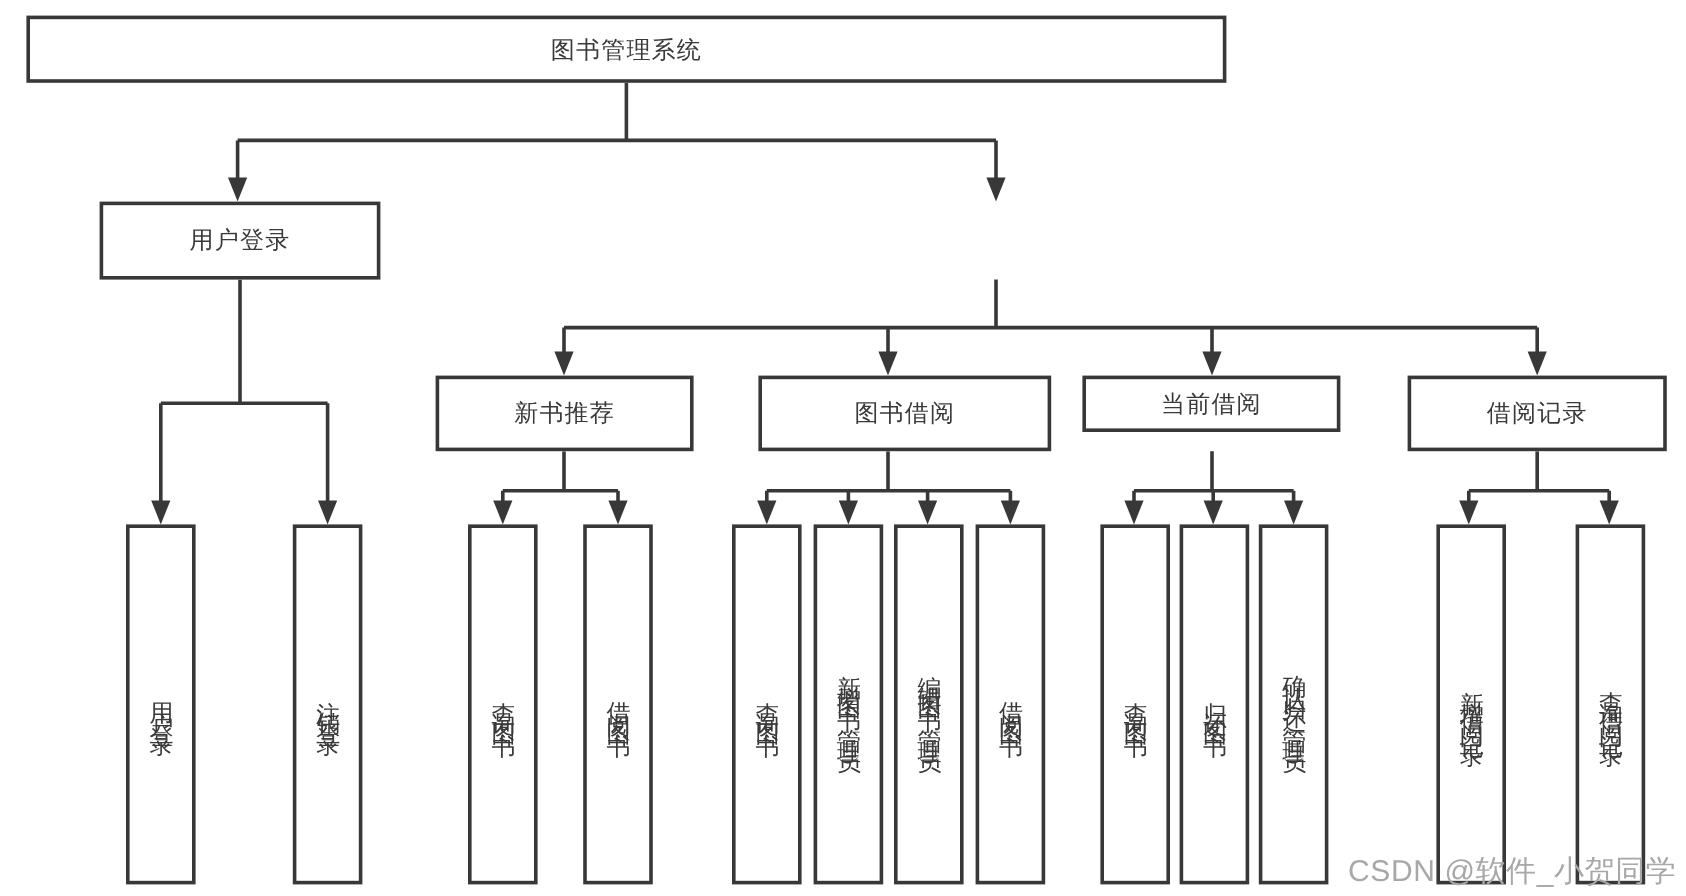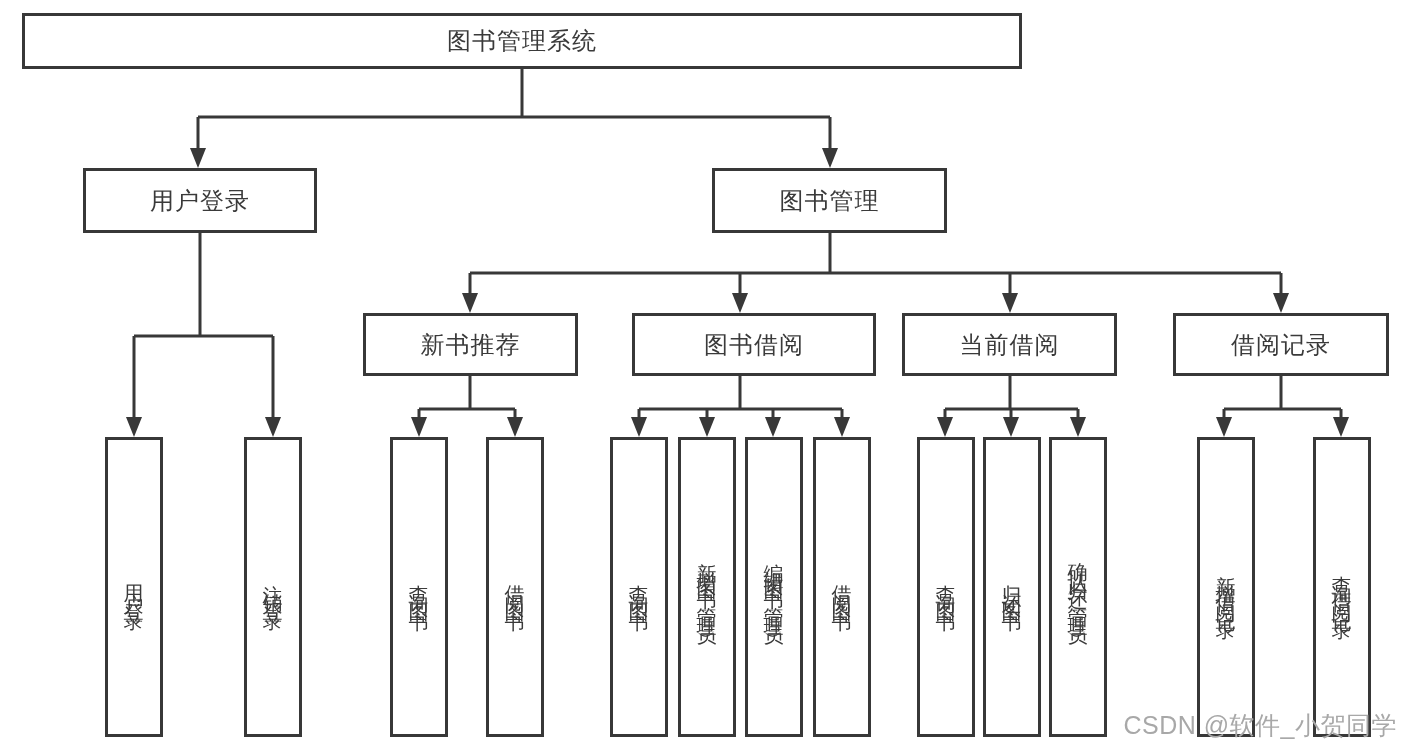--- a/index.html
+++ b/index.html
@@ -24,21 +24,21 @@
     pointer-events: none;
   }
   .hbox {
     position: absolute;
     box-sizing: border-box;
     border: 3px solid #383838;
     background: #ffffff;
     display: flex;
     align-items: center;
     justify-content: center;
-    font-size: 24px;
+    font-size: 20px;
     color: #3a3a3a;
     letter-spacing: 1px;
     z-index: 2;
   }
   .vbox {
     position: absolute;
     box-sizing: border-box;
     border: 3px solid #383838;
     background: #ffffff;
     top: 437px;
@@ -57,21 +57,21 @@
     line-height: 1;
     color: #3a3a3a;
     white-space: nowrap;
   }
   
   #n-root   { left: 22px;   top: 13px;  width: 1000px; height: 56px; }
   #n-login  { left: 83px;   top: 168px; width: 234px;  height: 65px; }
   #n-mgmt   { left: 712px;  top: 168px; width: 235px;  height: 65px; }
   #n-newbk  { left: 363px;  top: 313px; width: 215px;  height: 63px; }
   #n-borrow { left: 632px;  top: 313px; width: 244px;  height: 63px; }
-  #n-cur    { left: 902px;  top: 313px; width: 215px;  height: 63px; }
+  #n-cur    { left: 902px;  top: 313px; width: 215px;  height: 47px; }
   #n-rec    { left: 1173px; top: 313px; width: 216px;  height: 63px; }
   
   #l-a1 { left: 105px; }
   #l-a2 { left: 244px; }
   #l-b1 { left: 390px; }
   #l-b2 { left: 486px; }
   #l-c1 { left: 610px; }
   #l-c2 { left: 678px; }
   #l-c3 { left: 745px; }
   #l-c4 { left: 813px; }
@@ -142,23 +142,20 @@
     </g>
   </svg>
 
   <div id="n-root" class="hbox">
     <span>图书管理系统</span>
   </div>
 
   <div id="n-login" class="hbox">
     <span>用户登录</span>
   </div>
-  <div id="n-mgmt" class="hbox">
-    <span>图书管理</span>
-  </div>
 
   <div id="n-newbk" class="hbox">
     <span>新书推荐</span>
   </div>
   <div id="n-borrow" class="hbox">
     <span>图书借阅</span>
   </div>
   <div id="n-cur" class="hbox">
     <span>当前借阅</span>
   </div>

